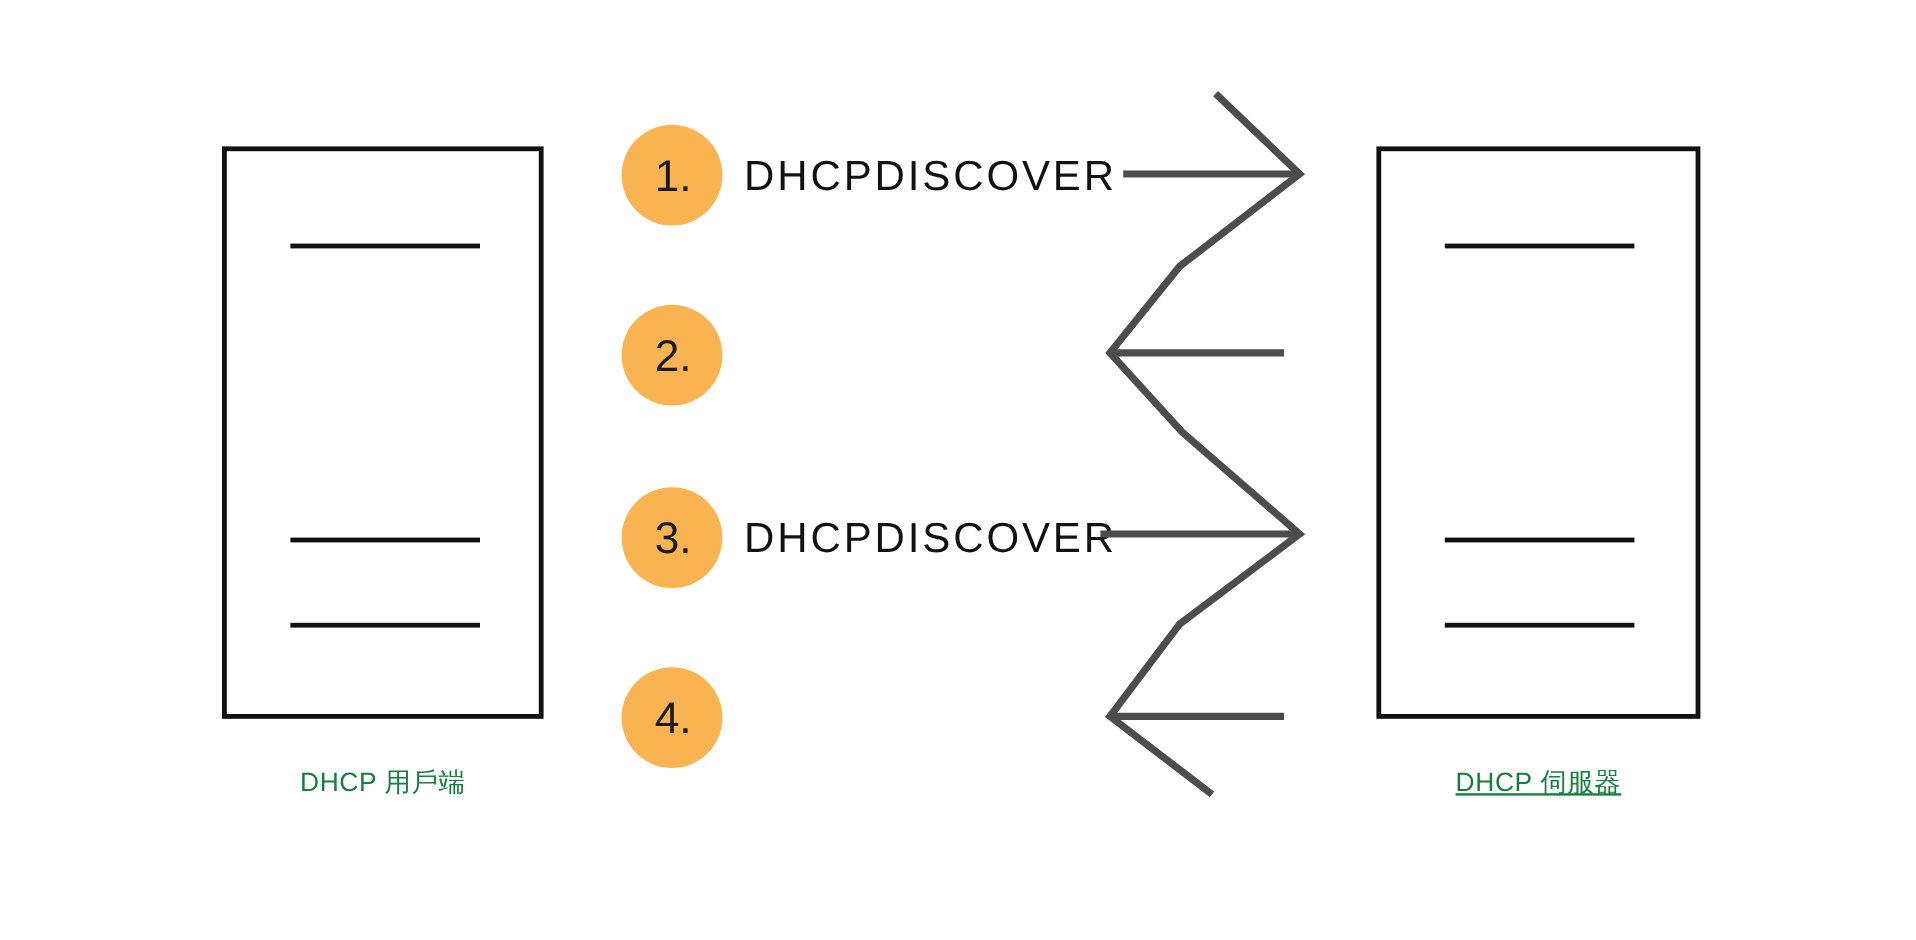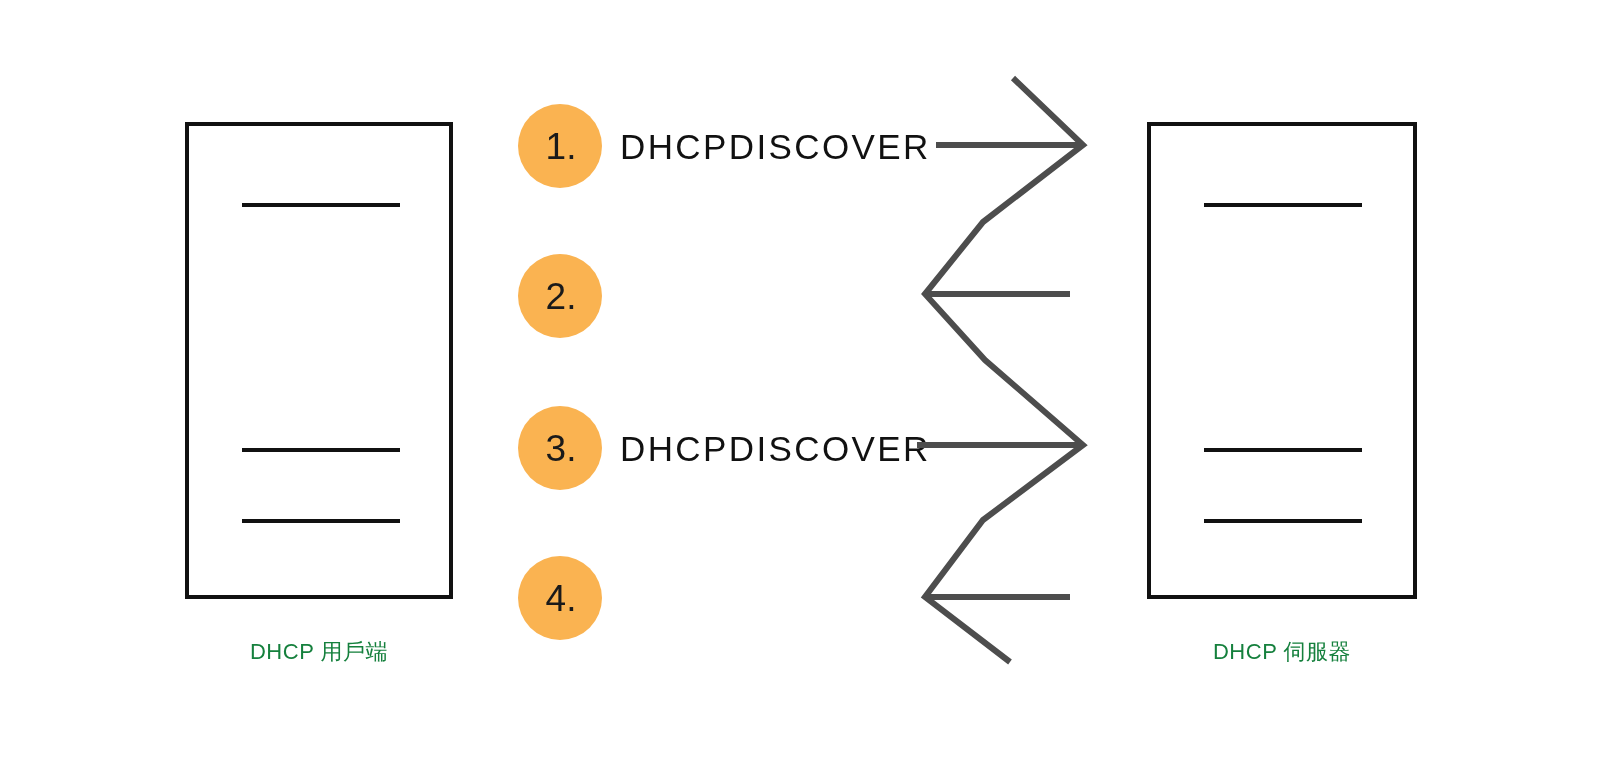--- a/index.html
+++ b/index.html
@@ -39,21 +39,21 @@
     top: 617px;
     width: 420px;
     text-align: center;
     font-size: 22px;
     letter-spacing: 0.5px;
     color: #15803d;
     white-space: nowrap;
     margin-top: 20px;
   }
   #client-caption { left: 109px; }
-  #server-caption { left: 1072px; }
+  #server-caption { left: 1072px; text-decoration: underline; }
 
   
   .msg-row {
     position: absolute;
     left: 518px;
     height: 86px;
     display: flex;
     align-items: center;
   }
   .msg-badge {

